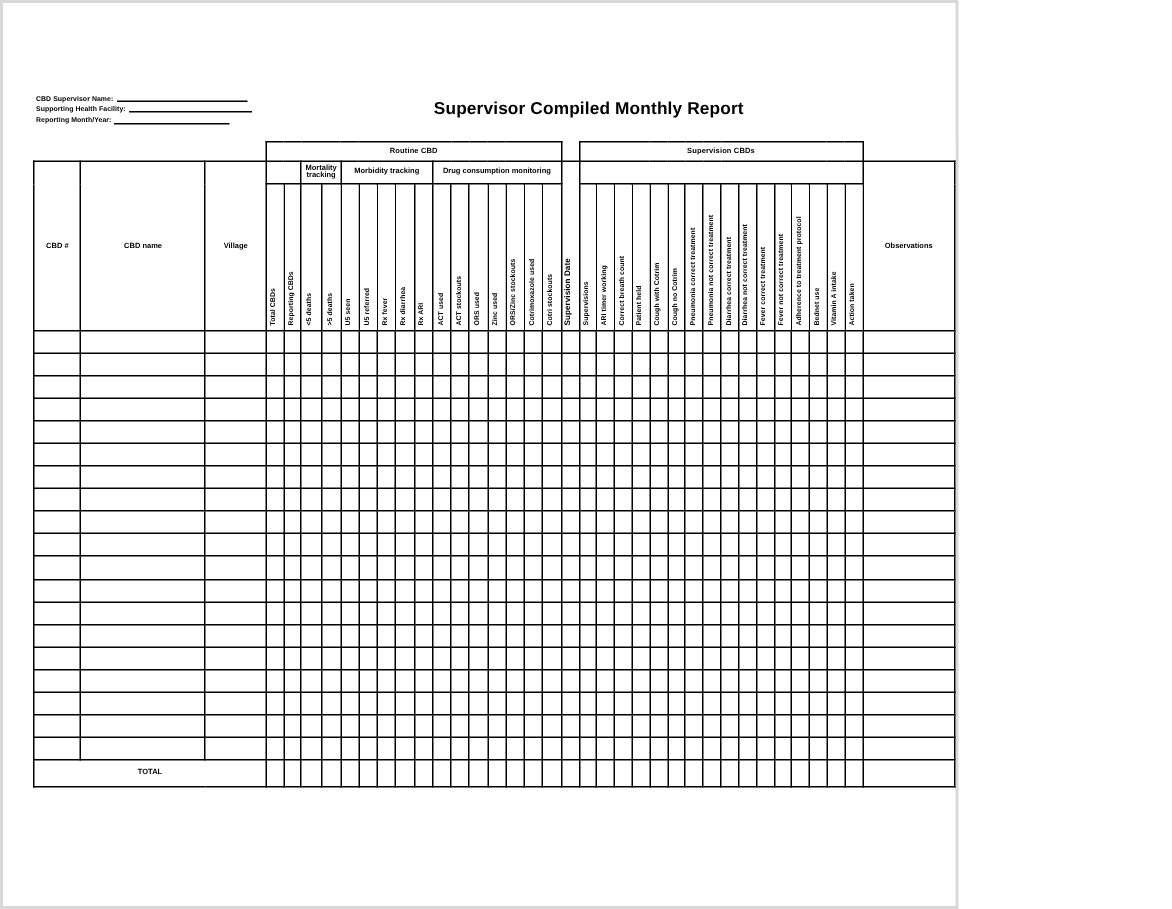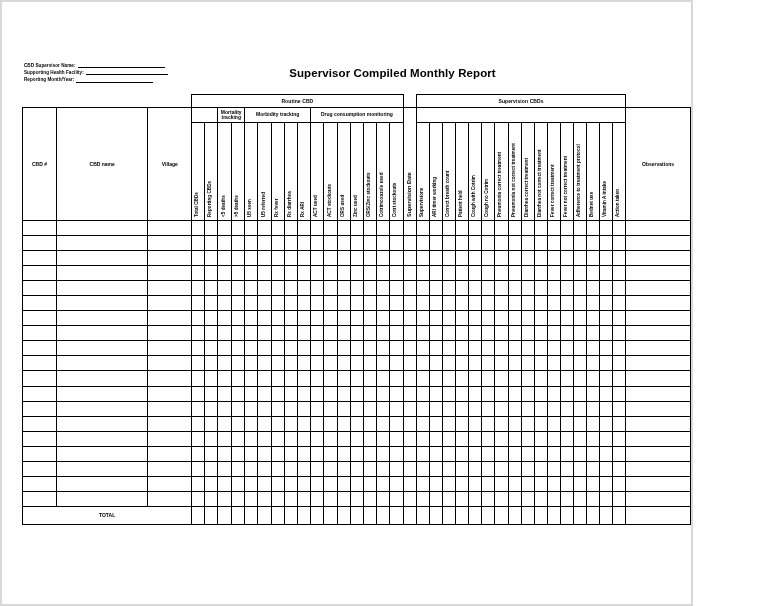--- a/index.html
+++ b/index.html
@@ -5,21 +5,21 @@
   html,body{margin:0;padding:0;}
   body{
     width:781px;height:606px;
     background:#ffffff;
     font-family:"Liberation Sans", sans-serif;
     color:#000;
     overflow:hidden;
   }
   #page{
     position:relative;
-    width:693px;height:606px;
+    width:639px;height:606px;
     box-sizing:border-box;
     border:2px solid #d8d8d8;
     background:#fff;
   }
   
   .form-head{
     position:absolute;left:22px;top:60px;
     font-size:4.6px;font-weight:bold;line-height:7.2px;
     letter-spacing:0.05px;
     white-space:nowrap;

